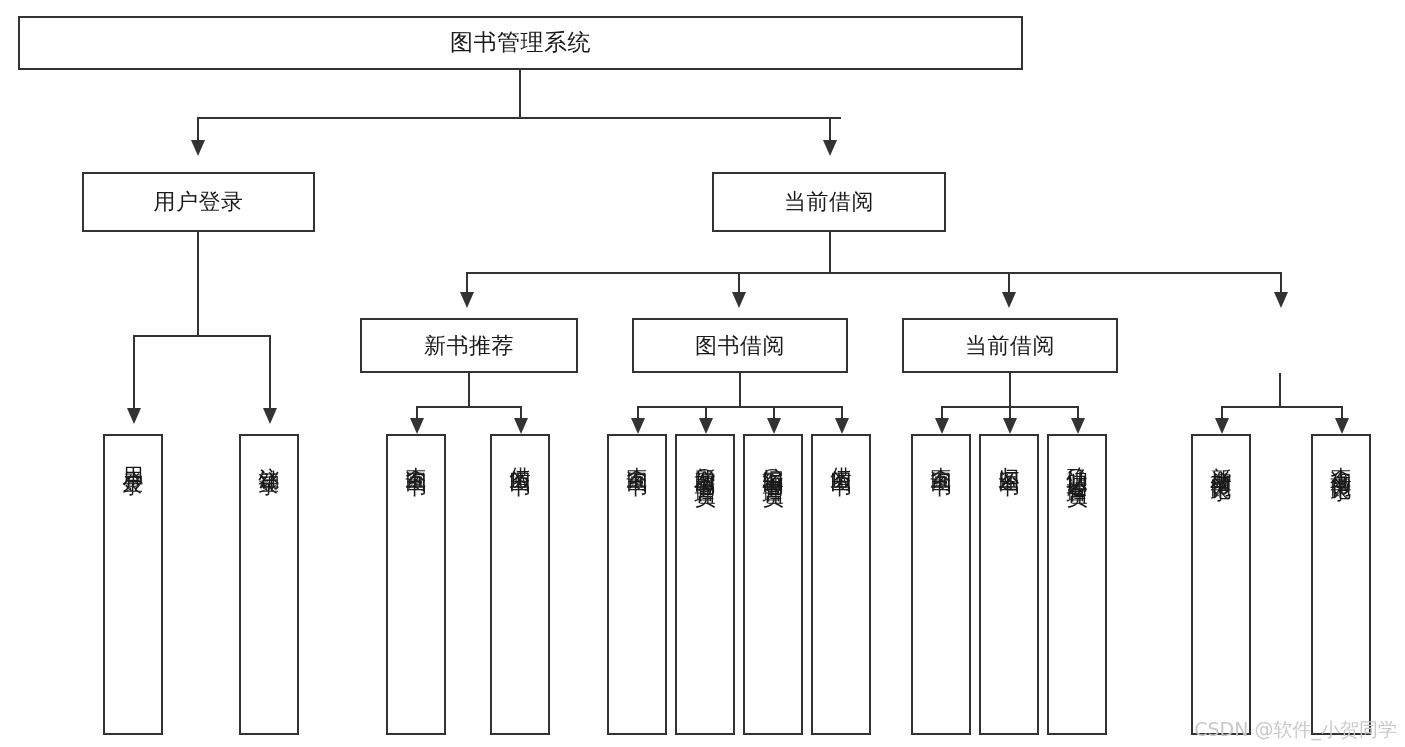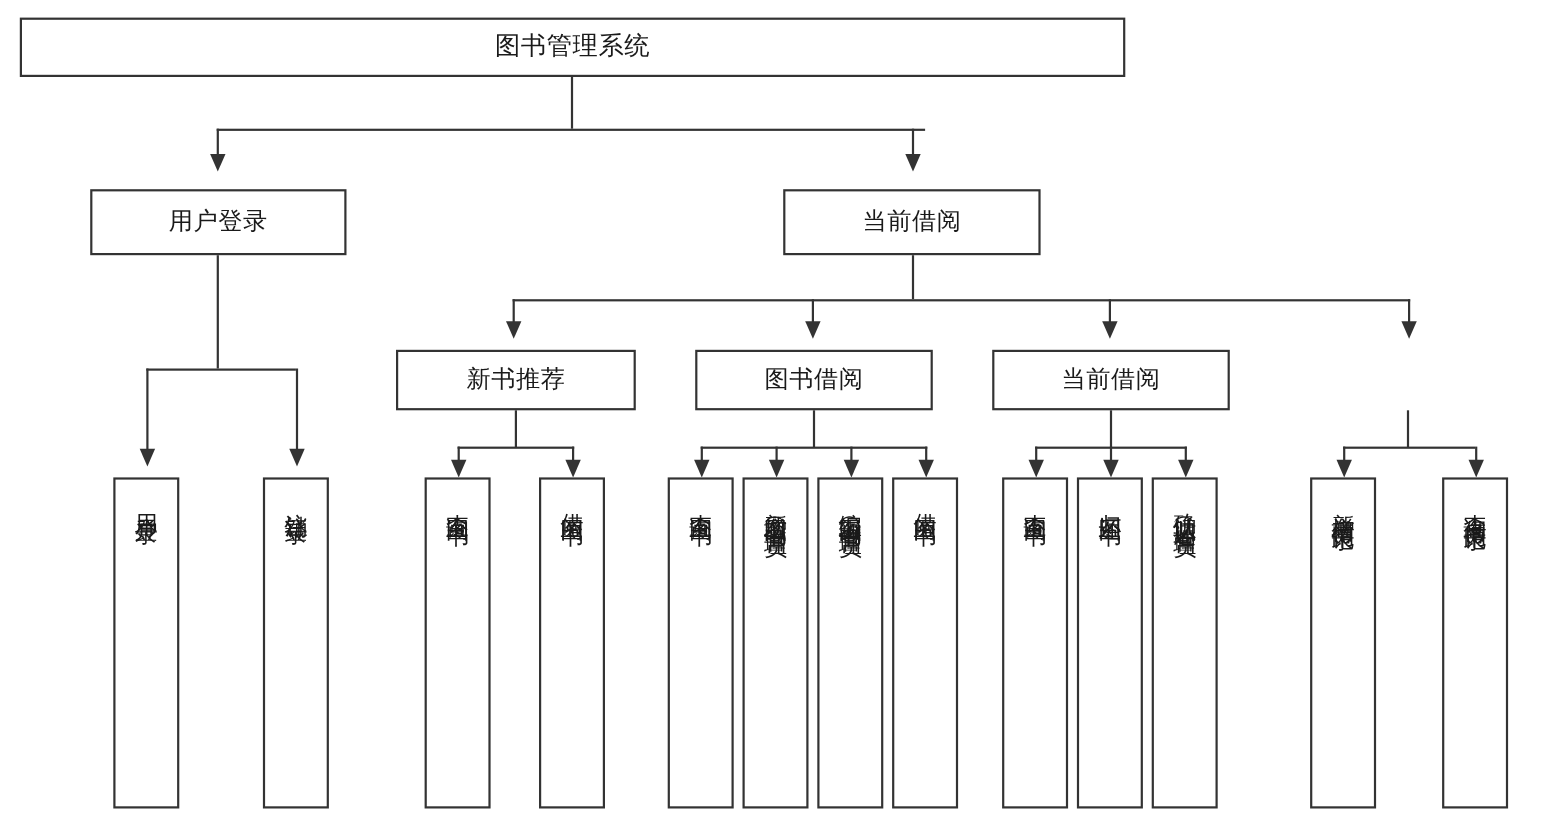--- a/index.html
+++ b/index.html
@@ -212,14 +212,15 @@
     <span class="label">确认归还（管理员）</span>
   </div>
 
   <div class="node vert" style="left:1191px; top:434px; width:60px; height:301px;">
     <span class="label">新增借阅记录</span>
   </div>
   <div class="node vert" style="left:1311px; top:434px; width:60px; height:301px;">
     <span class="label">查询借阅记录</span>
   </div>
 
+  <div id="watermark">CSDN @软件_小贺同学</div>
 
 </div>
 
 </body></html>

